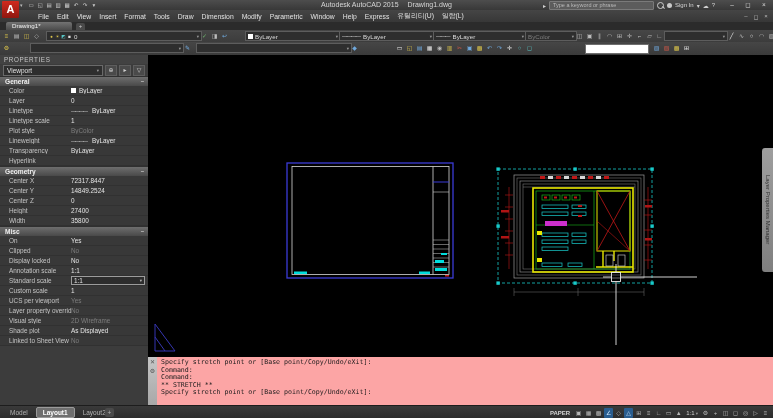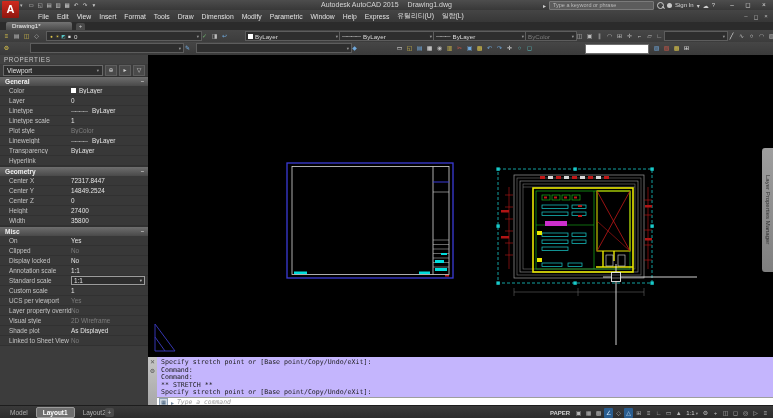--- a/index.html
+++ b/index.html
@@ -80,21 +80,21 @@
 
   
   #canvas-wrap{left:148px;top:55px;width:625px;height:302px;background:#000}
 
   
   #right-tab{left:762px;top:148px;width:11px;height:124px;background:linear-gradient(#9e9e9e,#7f7f7f);
       border-radius:3px 0 0 3px;z-index:40;display:flex;align-items:center;justify-content:center}
   #right-tab span{writing-mode:vertical-rl;font-size:6px;color:#2e2e2e;white-space:nowrap}
 
   
-  #cmd{left:148px;top:357px;width:625px;height:48px;background:#c4b5fd;display:flex}
+  #cmd{left:148px;top:357px;width:625px;height:48px;background:#fca5a5;display:flex}
   #cmd-grip{width:9px;background:linear-gradient(#c6c6c6,#a8a8a8);display:flex;flex-direction:column;align-items:center;padding-top:2px;gap:3px}
   .gic{font-size:6px;color:#555;line-height:6px}
   #cmd-body{flex:1;display:flex;flex-direction:column}
   #cmd-hist{flex:1;padding:2px 0 0 4px}
   .cline{font-family:"DejaVu Sans Mono",monospace;font-size:6.6px;line-height:7.6px;color:#1c1c1c;white-space:pre}
   #cmd-input{height:9px;background:#fff;border-top:1px solid #9e9e9e;display:flex;align-items:center;padding-left:2px;gap:3px}
   #cmd-badge{width:7px;height:7px;background:#cfd8e2;border:1px solid #8fa3b8;font-size:5px;line-height:7px;text-align:center;color:#33506e}
   #cmd-caret{font-size:6px;color:#7a8ea2}
   #cmd-ph{font-family:"DejaVu Sans Mono",monospace;font-size:6.4px;color:#9a9a9a;font-style:italic}
 
@@ -570,25 +570,20 @@
     </div>
     <div id="cmd-body">
       <div id="cmd-hist">
 
       <div class="cline">Specify stretch point or [Base point/Copy/Undo/eXit]:</div>
           <div class="cline">Command:</div>
           <div class="cline">Command:</div>
           <div class="cline">** STRETCH **</div>
           <div class="cline">Specify stretch point or [Base point/Copy/Undo/eXit]:</div>
         </div>
-      <div id="cmd-input">
-        <span id="cmd-badge">▦</span>
-        <span id="cmd-caret">▸</span>
-        <span id="cmd-ph">Type a command</span>
-      </div>
     </div>
   </div>
 
   <div id="status" class="abs">
     <div id="ltabs">
 
     <span class="ltab">Model</span>
         <span class="ltab active">Layout1</span>
         <span class="ltab">Layout2</span>
       </div>

